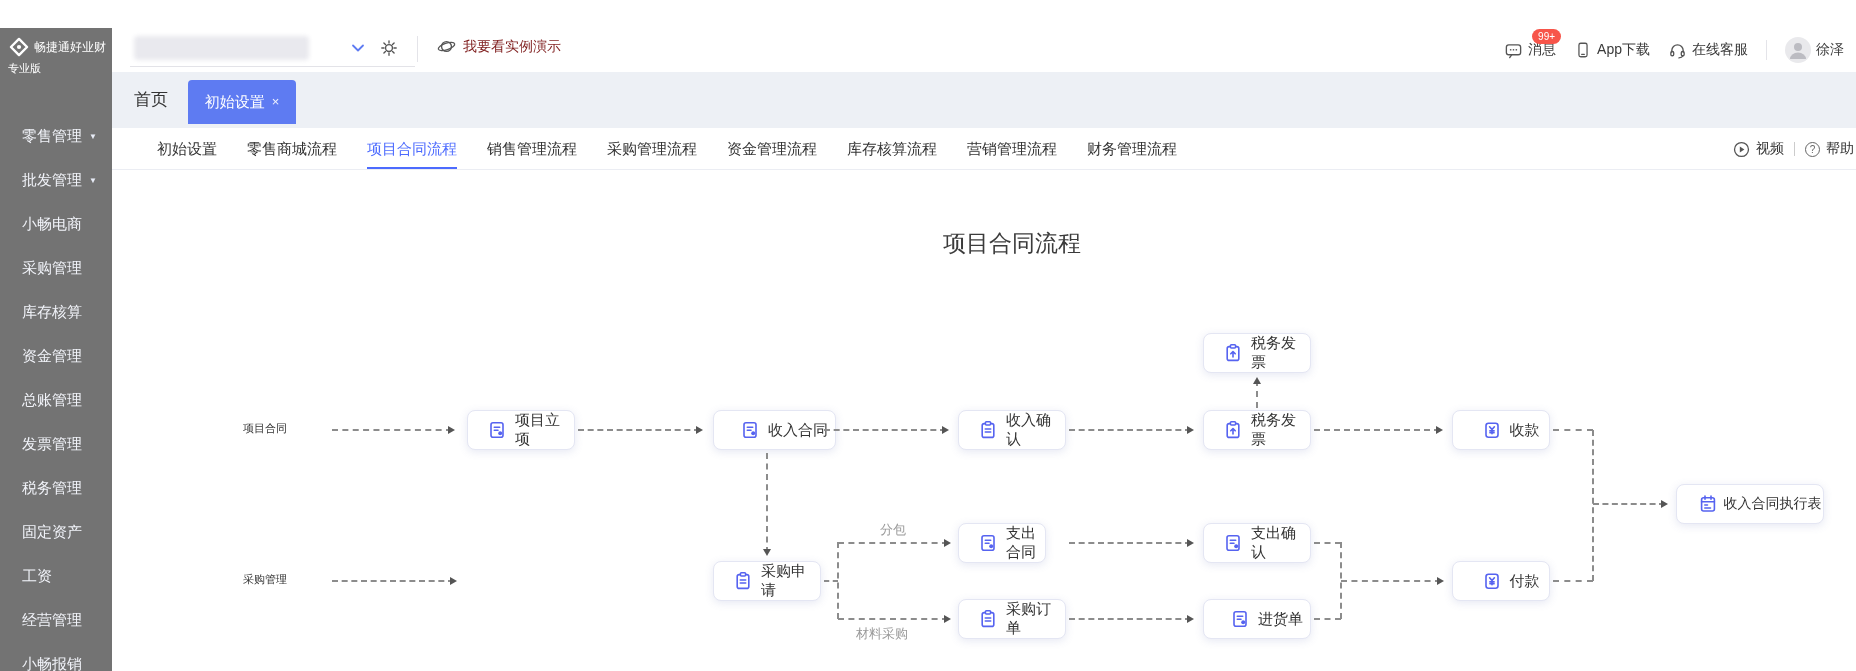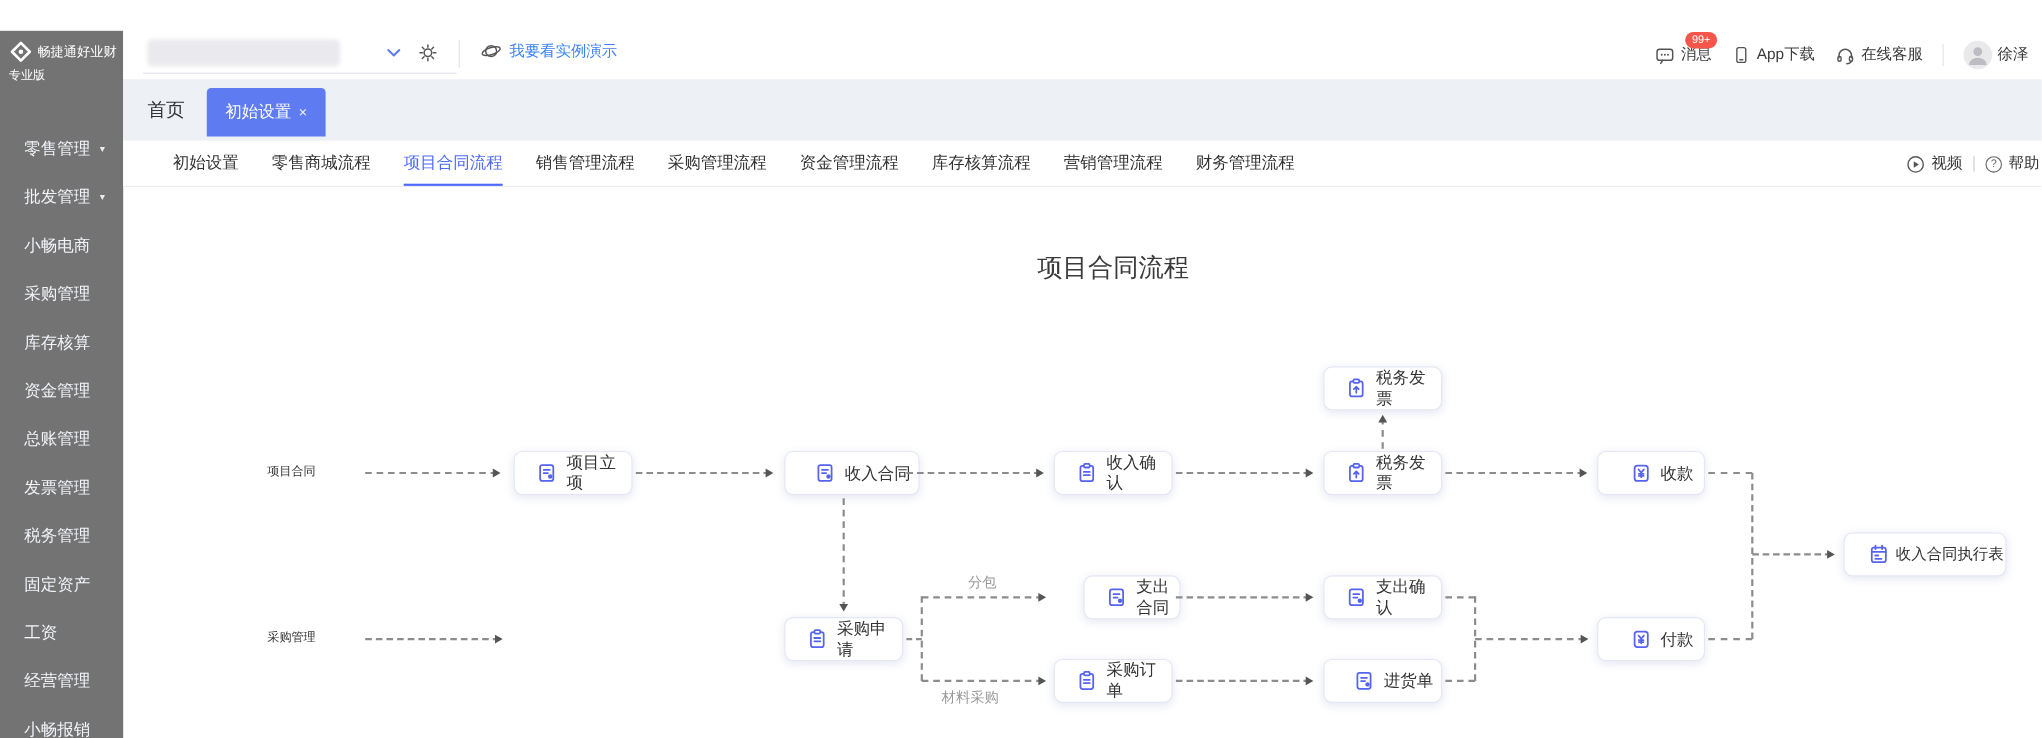--- a/index.html
+++ b/index.html
@@ -17,21 +17,21 @@
   .side-item { height:44px; line-height:44px; padding-left:22px; font-size:15px; color:#f2f4fa; cursor:pointer; white-space:nowrap; }
   .side-caret { font-size:8px; margin-left:7px; color:#e8ecf7; vertical-align:2px; }
 
   
   .header { position:absolute; left:112px; top:28px; right:0; height:44px; background:#fff; }
   .redacted { position:absolute; left:22px; top:8px; width:175px; height:24px; background:#e9e9ee; border-radius:4px; filter:blur(2px); }
   .select-line { position:absolute; left:18px; top:38px; width:285px; border-bottom:1px solid #e3e3e8; }
   .chevron { position:absolute; left:238px; top:12px; width:16px; height:16px; }
   .gear { position:absolute; left:268px; top:11px; width:18px; height:18px; }
   .hdr-div1 { position:absolute; left:305px; top:8px; height:26px; border-left:1px solid #e4e4e9; }
-  .demo { position:absolute; left:325px; top:9px; display:flex; align-items:center; gap:7px; font-size:14px; color:#3b82f6; cursor:pointer; }
+  .demo { position:absolute; left:325px; top:9px; display:flex; align-items:center; gap:7px; font-size:14px; color:#7f1d1d; cursor:pointer; }
   .hdr-right { position:absolute; right:12px; top:0; height:44px; display:flex; align-items:center; gap:18px; }
   .hdr-item { display:flex; align-items:center; gap:5px; font-size:14px; color:#3a3a3a; cursor:pointer; position:relative; }
   .badge { position:absolute; left:28px; top:-12px; background:#f7554a; color:#fff; font-size:10px; line-height:15px; padding:0 6px; border-radius:8px; white-space:nowrap; }
   .hdr-div2 { height:20px; border-left:1px solid #e4e4e9; }
   .avatar { width:26px; height:26px; border-radius:50%; background:#e9e9ec; overflow:hidden; flex:0 0 auto; }
   .uname { font-size:14px; color:#3a3a3a; white-space:nowrap; }
 
   
   .tabstrip { position:absolute; left:112px; top:72px; right:0; height:56px; background:#edf0f5; display:flex; align-items:flex-end; padding-left:10px; }
   .wtab-home { height:44px; line-height:44px; width:58px; text-align:center; font-size:17px; color:#333; margin-bottom:6px; cursor:pointer; }
@@ -274,21 +274,21 @@
       <use href="#i-table"></use>
     </svg>
   <span>收入合同执行表</span>
 </div>
 <div class="node" style="left:713px; top:561px; width:108px;">
   <svg class="nicon">
       <use href="#i-clip"></use>
     </svg>
   <span>采购申请</span>
 </div>
-<div class="node" style="left:958px; top:523px; width:88px;margin-left:27px;">
+<div class="node" style="left:958px; top:523px; width:88px;">
   <svg class="nicon">
       <use href="#i-doc"></use>
     </svg>
   <span>支出合同</span>
 </div>
 <div class="node" style="left:1203px; top:523px; width:108px;">
   <svg class="nicon">
       <use href="#i-doc"></use>
     </svg>
   <span>支出确认</span>

